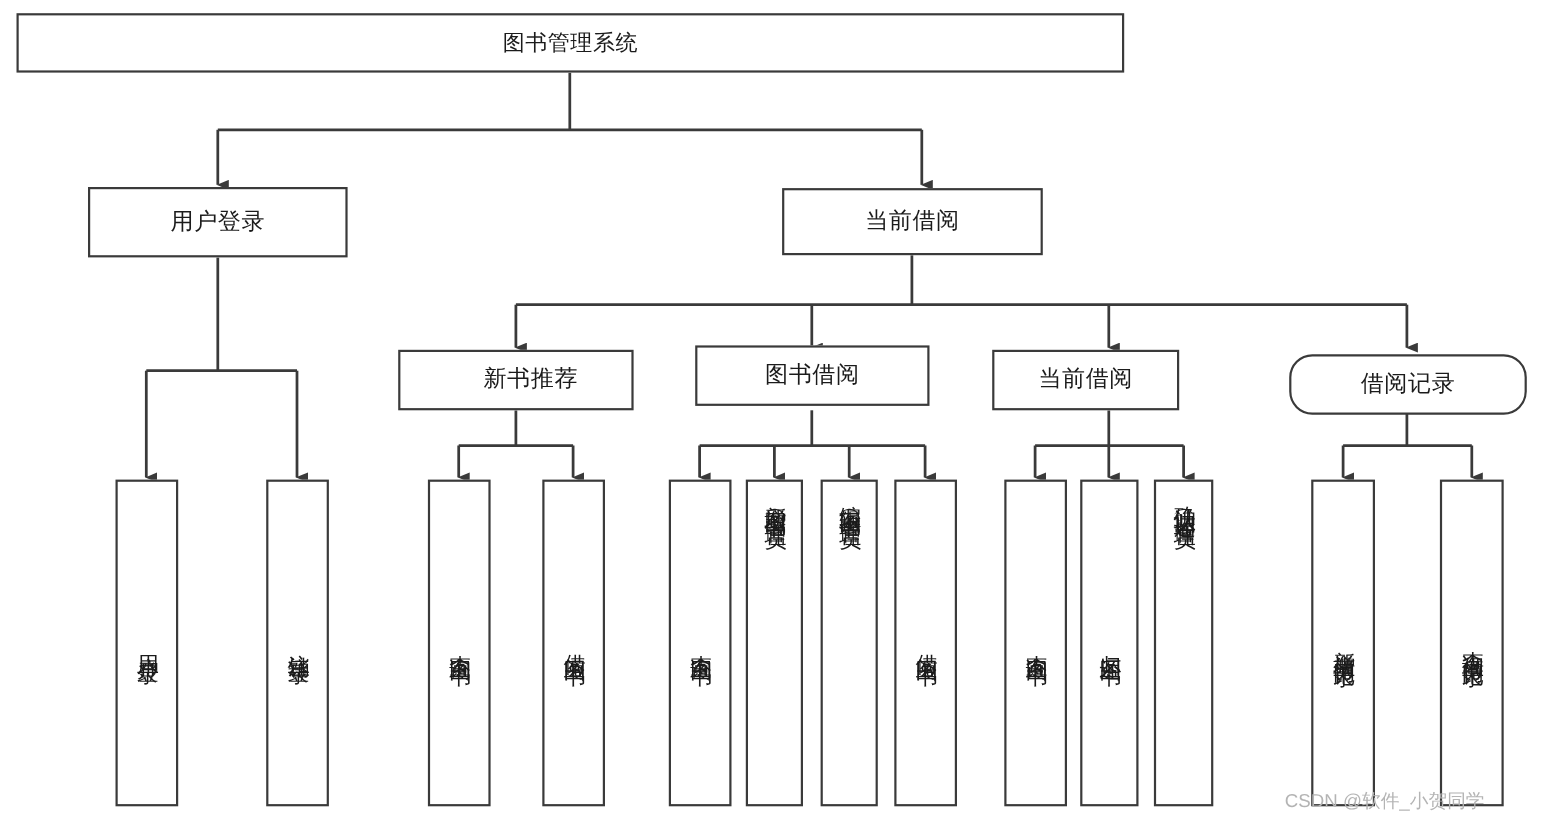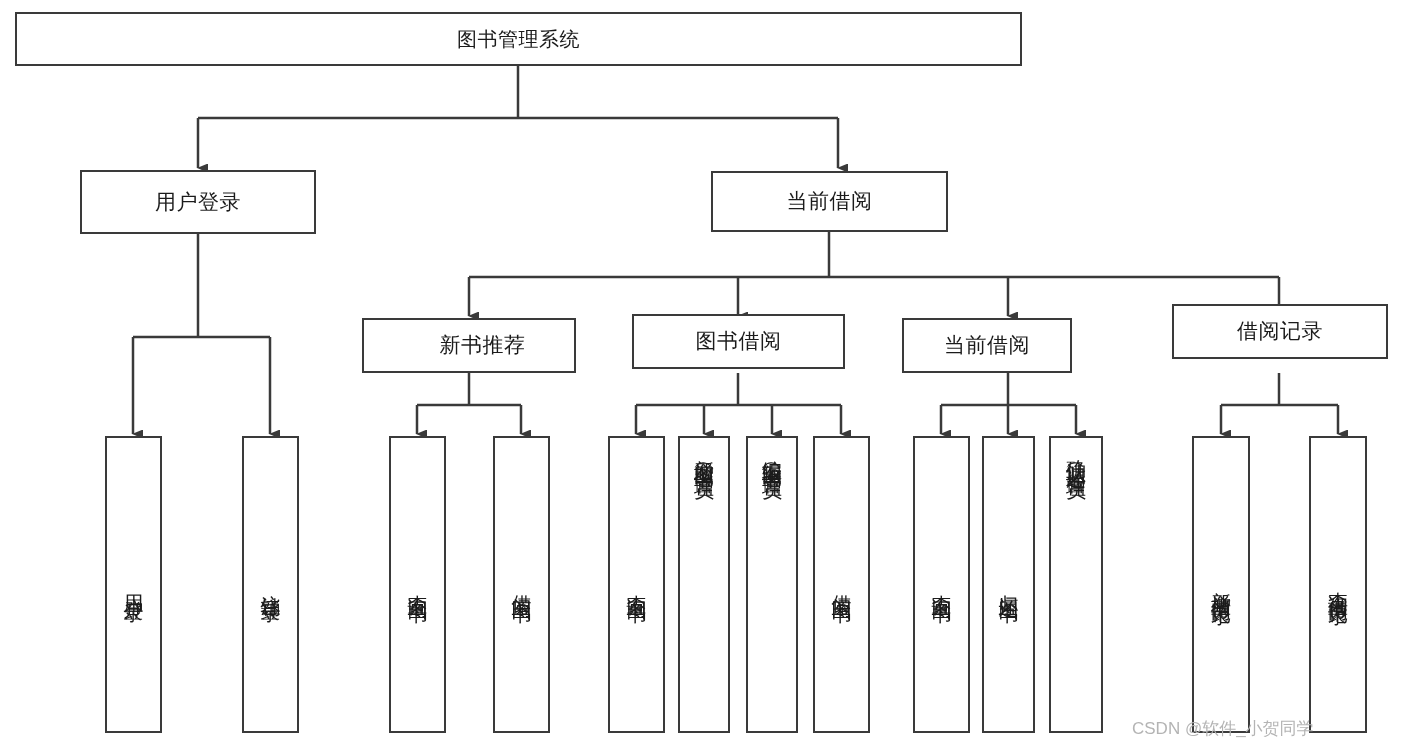--- a/index.html
+++ b/index.html
@@ -160,21 +160,21 @@
   </div>
 
   <div class="node lvl2" style="left:632px; top:314px; width:213px; height:55px;">
     <span class="label">图书借阅</span>
   </div>
 
   <div class="node lvl2" style="left:902px; top:318px; width:170px; height:55px;">
     <span class="label">当前借阅</span>
   </div>
 
-  <div class="node lvl2" style="left:1172px; top:304px; width:216px; height:55px;">
+  <div class="node lvl2" style="left:1172px; top:322px; width:216px; height:55px;border-radius:21px;">
     <span class="label">借阅记录</span>
   </div>
 
   <div class="node leaf" style="left:105px; top:436px; width:57px; height:297px;">
     <div class="leafwrap">
       <span class="label">用户登录</span>
     </div>
   </div>
 
   <div class="node leaf" style="left:242px; top:436px; width:57px; height:297px;">
@@ -242,15 +242,15 @@
       <span class="label">新增借阅记录</span>
     </div>
   </div>
 
   <div class="node leaf" style="left:1309px; top:436px; width:58px; height:297px;">
     <div class="leafwrap">
       <span class="label">查询借阅记录</span>
     </div>
   </div>
 
-  <div class="watermark" style="left:1132px; top:717px;">CSDN @软件_小贺同学</div>
+  <div class="watermark" style="left:1168px; top:717px;">CSDN @软件_小贺同学</div>
 
 </div>
 
 </body></html>

